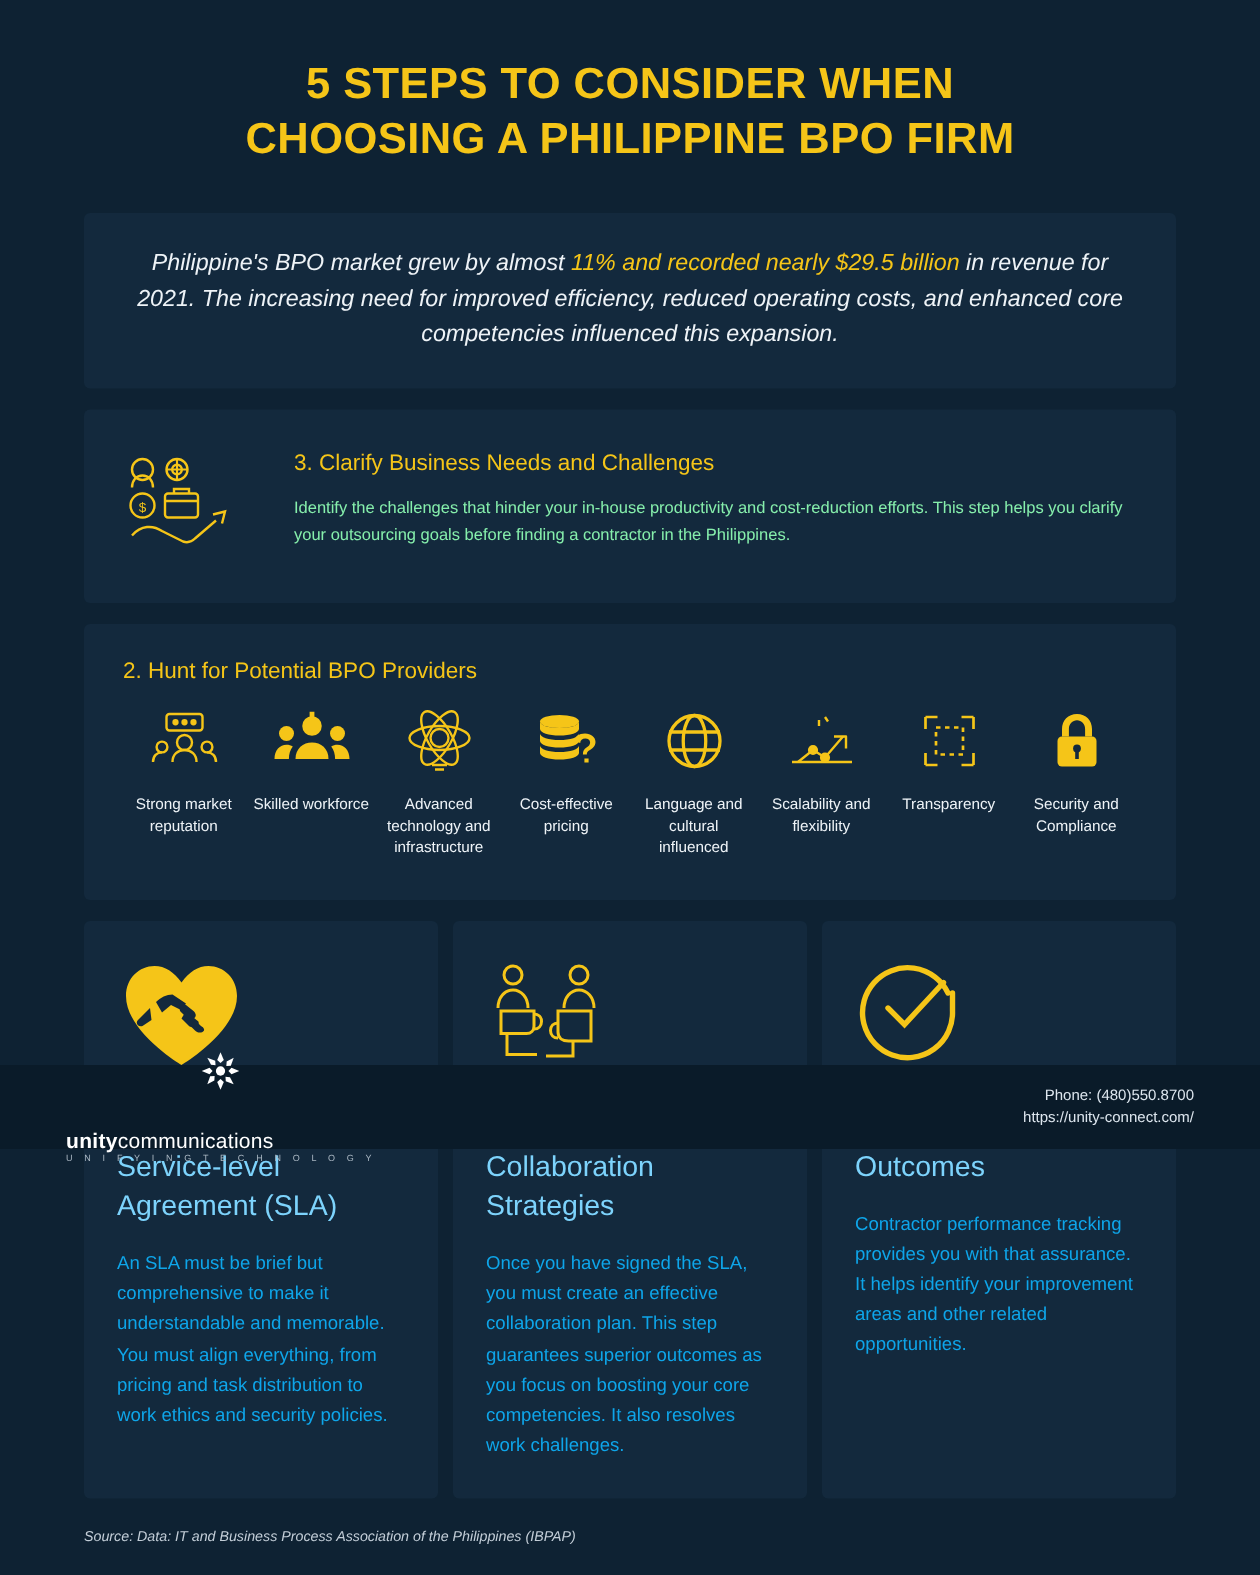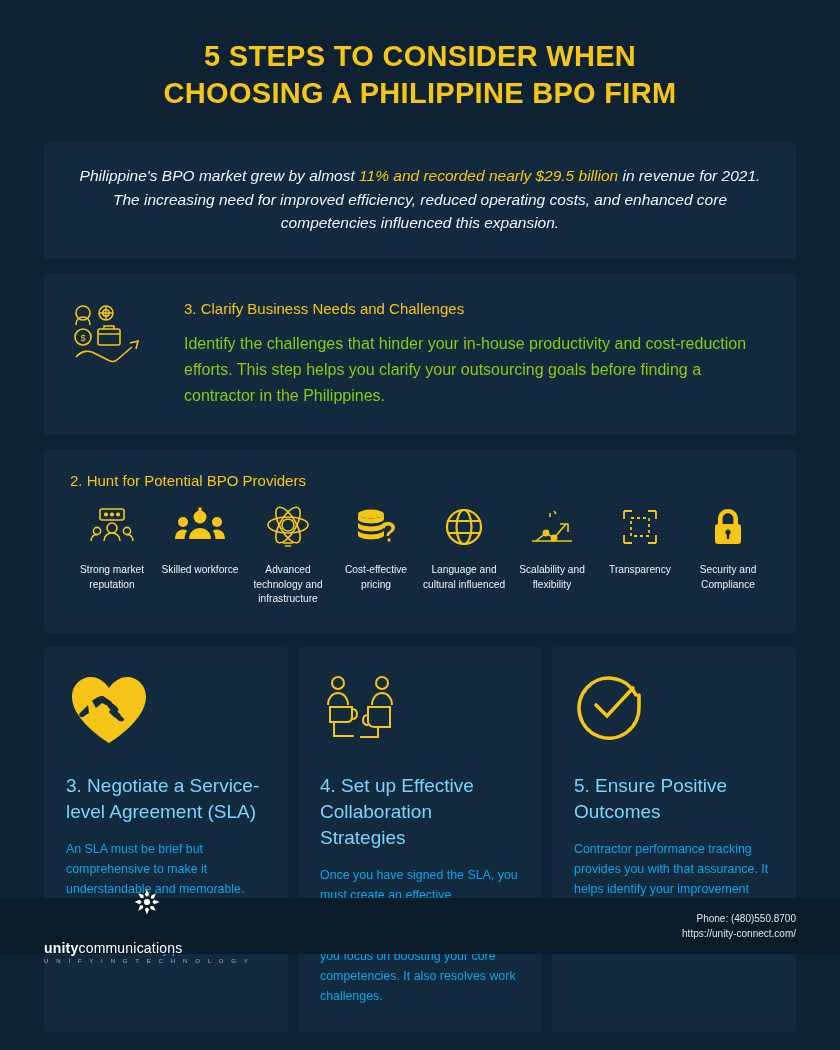--- a/index.html
+++ b/index.html
@@ -3,21 +3,21 @@
 <meta charset="utf-8">
 <style>
   * { box-sizing: border-box; margin: 0; padding: 0; }
   html, body {
     width: 840px; height: 1050px;
     background: #0e2233;
     font-family: "Liberation Sans", sans-serif;
     color: #ffffff;
     overflow: hidden;
   }
-  .page { position: relative; width: 840px; height: 954px; padding: 0 44px; }
+  .page { position: relative; width: 840px; height: 766px; padding: 0 56px; }
 
   
   .title {
     text-align: center;
     color: #f5c518;
     font-size: 29px;
     font-weight: bold;
     letter-spacing: 0.3px;
     line-height: 1.28;
     padding-top: 38px;
@@ -49,23 +49,23 @@
   }
   .step1 .icon-wrap { width: 92px; flex: 0 0 92px; padding-top: 4px; }
   .step1 .body { flex: 1; padding-top: 2px; }
   .step-head {
     color: #f5c518;
     font-size: 15px;
     line-height: 1.35;
     margin-bottom: 12px;
   }
   .step-text {
-    font-size: 16px;
+    font-size: 11px;
     line-height: 1.62;
-    color: #84cc16;
+    color: #86efac;
   }
 
   
   .step2 {
     margin-top: 14px;
     padding: 22px 26px 26px;
   }
   .step2 .sub {
     font-size: 11.5px;
     color: #e6edf3;

